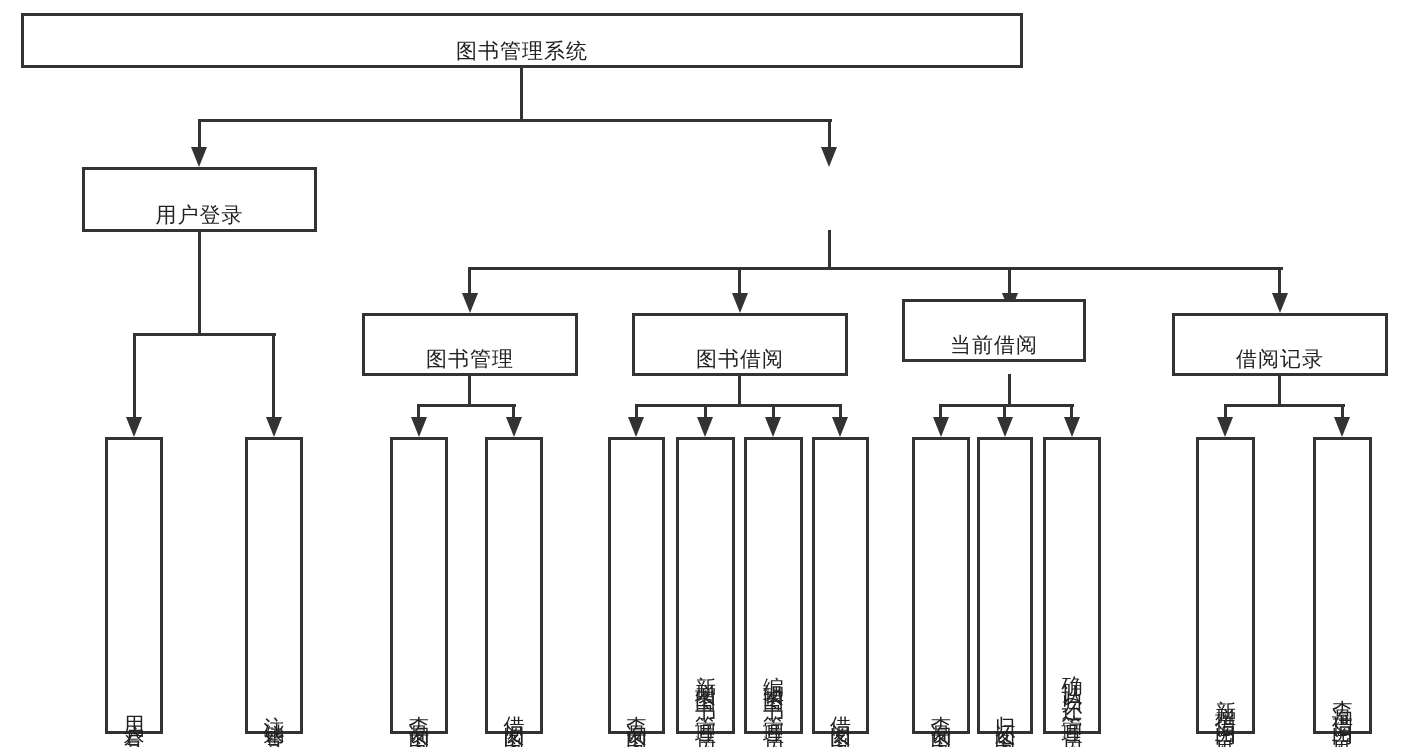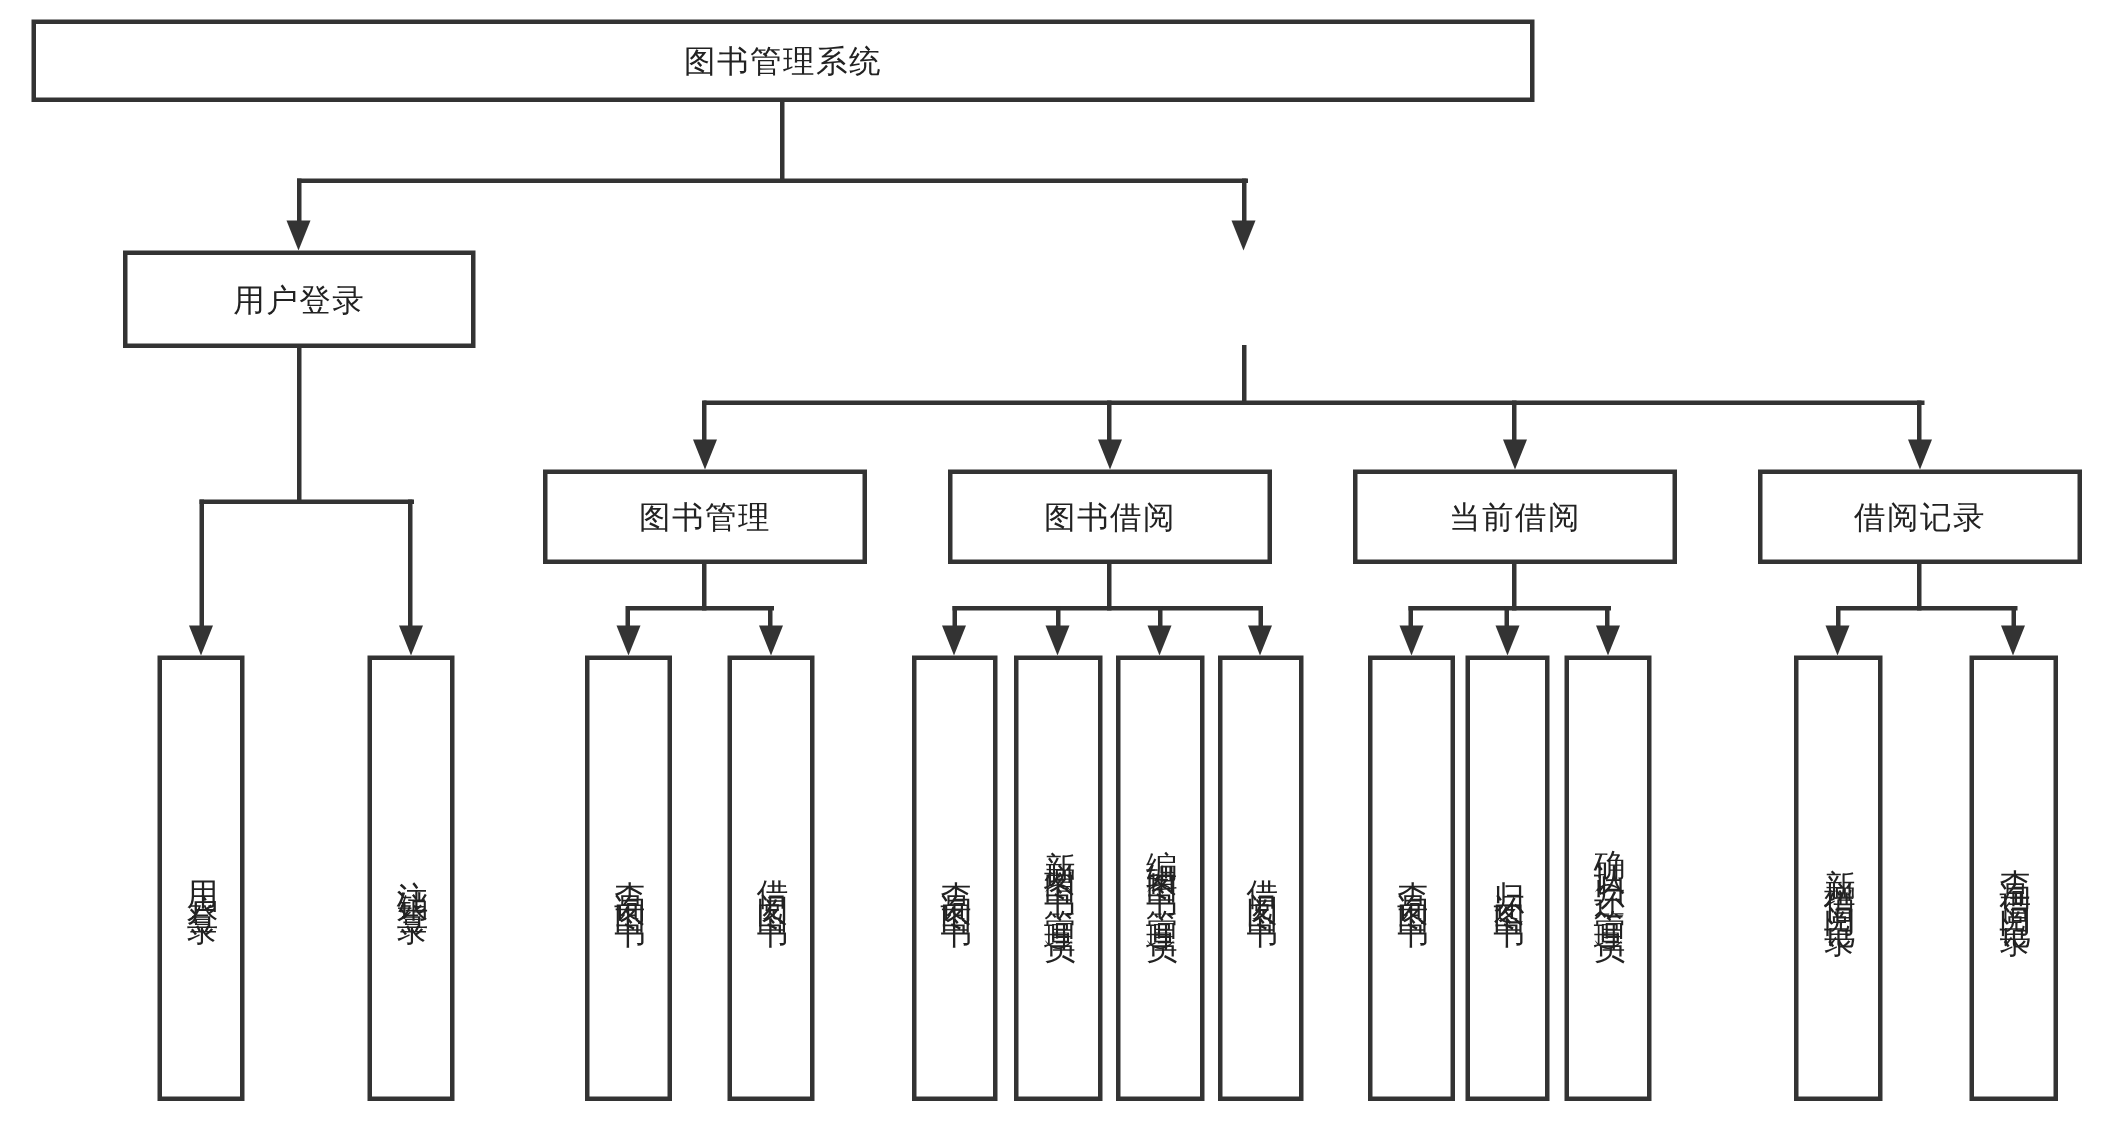--- a/index.html
+++ b/index.html
@@ -14,21 +14,21 @@
     height: 747px;
     background: #ffffff;
     overflow: hidden;
   }
   .box {
     position: absolute;
     box-sizing: border-box;
     border: 3px solid #333333;
     background: #ffffff;
     display: flex;
-    align-items: center;
+    align-items: flex-end;
     justify-content: center;
     color: #222222;
     font-size: 21px;
     letter-spacing: 1px;
     z-index: 2;
   }
   .leaf {
     border-width: 3px;
   }
   .vtext {
@@ -78,21 +78,21 @@
 
 
   <div class="box" style="left:362px; top:313px; width:216px; height:63px;">
     <span>图书管理</span>
   </div>
 
   <div class="box" style="left:632px; top:313px; width:216px; height:63px;">
     <span>图书借阅</span>
   </div>
 
-  <div class="box" style="left:902px; top:313px; width:216px; height:63px;">
+  <div class="box" style="left:902px; top:299px; width:184px; height:63px;">
     <span>当前借阅</span>
   </div>
 
   <div class="box" style="left:1172px; top:313px; width:216px; height:63px;">
     <span>借阅记录</span>
   </div>
 
   <div class="box leaf" style="left:105px; top:437px; width:58px; height:297px;">
     <span class="vtext">用户登录</span>
   </div>

